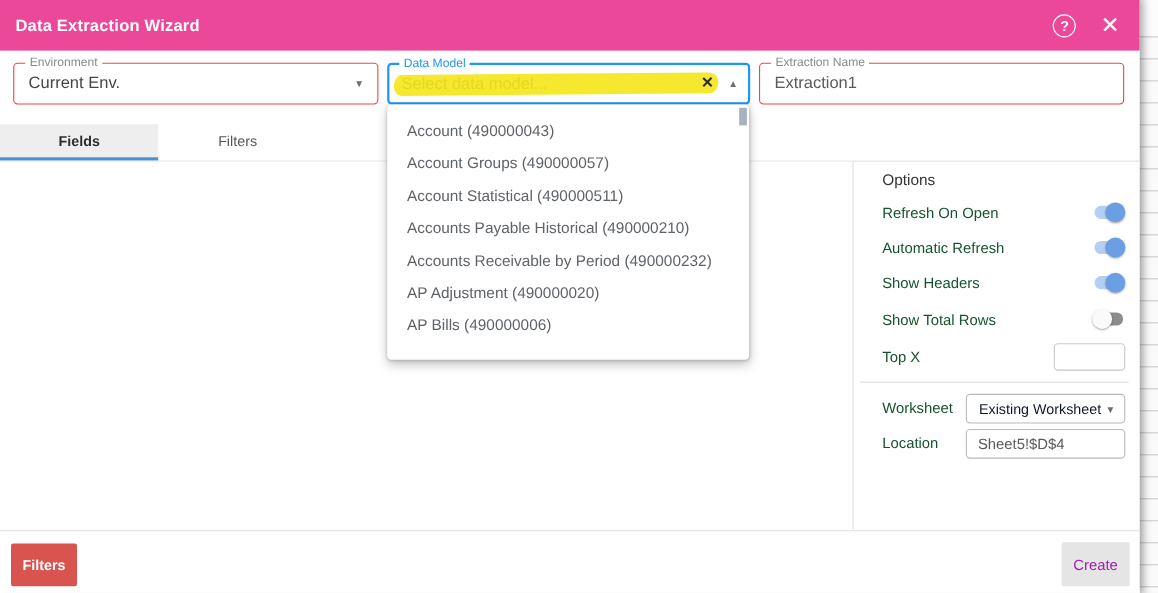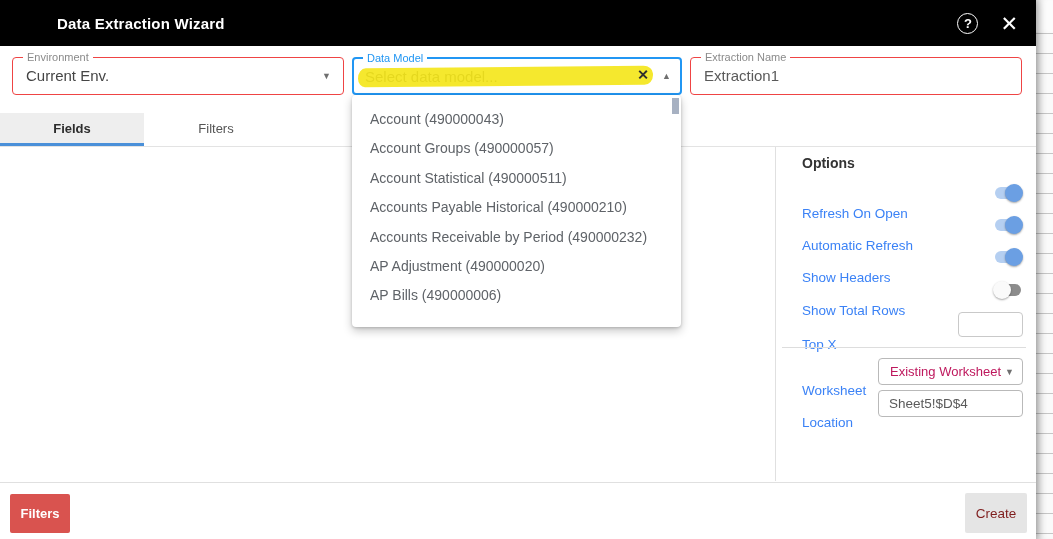--- a/index.html
+++ b/index.html
@@ -17,22 +17,22 @@
     background-color: #fafafa;
     box-shadow: inset 9px 0 9px -7px rgba(0,0,0,0.22);
   }
   .excel-strip .top-white { position: absolute; top: 0; left: 0; right: 0; height: 32px; background: #fcfcfc;
     box-shadow: inset 9px 0 9px -7px rgba(0,0,0,0.18); }
 
   
   .dialog { position: absolute; left: 0; top: 0; width: 1036px; height: 539px; background: #fff;
     box-shadow: 2px 0 8px rgba(0,0,0,0.25); }
 
-  .dlg-header { position: absolute; left: 0; top: 0; width: 100%; height: 46px; background: #000000;
-    display: flex; align-items: center; padding-left: 43px; }
+  .dlg-header { position: absolute; left: 0; top: 0; width: 100%; height: 46px; background: #ec4899;
+    display: flex; align-items: center; }
   .dlg-title { color: #fff; font-size: 15px; font-weight: 700; letter-spacing: 0.2px; padding-left: 14px; }
   .hdr-icons { margin-left: auto; display: flex; align-items: center; gap: 22px; padding-right: 18px; }
   .help-icon { width: 21px; height: 21px; border: 1.6px solid #fff; border-radius: 50%;
     color: #fff; font-size: 13px; font-weight: 700; display: flex; align-items: center; justify-content: center; cursor: pointer; }
   .close-icon { color: #fff; font-size: 21px; font-weight: 300; line-height: 21px; cursor: pointer; }
 
   
   .field { position: absolute; height: 38px; border: 1px solid #ef4444; border-radius: 4px; background: #fff; }
   .field-label { position: absolute; top: -7px; left: 10px; background: #fff; padding: 0 4px;
     font-size: 11px; color: #8a8a8a; line-height: 13px; white-space: nowrap; }
@@ -68,52 +68,52 @@
   
   .dropdown { position: absolute; left: 352px; top: 95px; width: 329px; height: 232px; background: #fff;
     border-radius: 4px; box-shadow: 0 1px 3px rgba(0,0,0,0.18), 0 4px 10px rgba(0,0,0,0.22);
     overflow: hidden; z-index: 30; padding-top: 10px; }
   .dd-item { height: 29.4px; line-height: 29.4px; padding-left: 18px; font-size: 14px; color: #5f6368;
     white-space: nowrap; cursor: pointer; }
   .dd-thumb { position: absolute; right: 2px; top: 3px; width: 7px; height: 16px; background: #a7b1c2; }
 
   
   .v-divider { position: absolute; left: 775px; top: 147px; width: 1px; height: 334px; background: #e0e0e0; }
-  .opt-heading { position: absolute; left: 802px; top: 155px; font-size: 14px; font-weight: 700; color: #333; }
-  .opt-row-label { position: absolute; left: 802px; font-size: 13.5px; color: #3b82f6; margin-top: 20px; }
+  .opt-heading { position: absolute; left: 802px; top: 155px; font-size: 14px; font-weight: 400; color: #333; }
+  .opt-row-label { position: absolute; left: 802px; font-size: 13.5px; color: #14532d; }
 
   .toggle { position: absolute; left: 993px; width: 30px; height: 18px; cursor: pointer; }
   .toggle .track { position: absolute; left: 2px; top: 3px; width: 26px; height: 12px; border-radius: 6px; }
   .toggle .thumb { position: absolute; top: 0; width: 18px; height: 18px; border-radius: 50%;
     box-shadow: 0 1px 2px rgba(0,0,0,0.35); }
   .toggle.on .track { background: #b5cff1; }
   .toggle.on .thumb { right: 0; background: #6b9fe3; }
   .toggle.off .track { background: #8c8c8c; }
   .toggle.off .thumb { left: 0; background: #fafafa; }
 
   .topx-input { position: absolute; left: 958px; top: 312px; width: 65px; height: 25px;
     border: 1px solid #c9c9c9; border-radius: 4px; outline: none; padding: 0 6px;
     font-family: "Liberation Sans", sans-serif; font-size: 13px; color: #555; }
   .opt-divider { position: absolute; left: 782px; top: 347px; width: 244px; height: 1px; background: #ddd; }
 
   .ws-select { position: absolute; left: 878px; top: 358px; width: 145px; height: 27px;
     border: 1px solid #b9b9b9; border-radius: 4px; background: #fff; cursor: pointer; }
-  .ws-select .field-value { font-size: 13px; line-height: 25px; padding-left: 11px; color: #be185d; }
+  .ws-select .field-value { font-size: 13px; line-height: 25px; padding-left: 11px; color: #0f172a; }
   .ws-select .caret { right: 8px; }
   .loc-input { position: absolute; left: 878px; top: 390px; width: 145px; height: 27px;
     border: 1px solid #b9b9b9; border-radius: 4px; outline: none; padding: 0 10px;
     font-family: "Liberation Sans", sans-serif; font-size: 13.5px; color: #5a5a5a; }
 
   
   .footer-divider { position: absolute; left: 0; top: 482px; width: 1036px; height: 1px; background: #e0e0e0; }
   .btn-cancel { position: absolute; left: 10px; top: 494px; width: 60px; height: 39px; background: #d9534f;
     color: #fff; font-family: "Liberation Sans", sans-serif; font-size: 13px; font-weight: 700;
     border: none; border-radius: 2px; cursor: pointer; }
   .btn-create { position: absolute; left: 965px; top: 493px; width: 62px; height: 40px; background: #e5e5e5;
-    color: #7f1d1d; font-family: "Liberation Sans", sans-serif; font-size: 13.5px;
+    color: #a21caf; font-family: "Liberation Sans", sans-serif; font-size: 13.5px;
     border: none; border-radius: 2px; cursor: default; }
 
   .fields-content { position: absolute; left: 0; top: 147px; width: 775px; height: 335px; background: #fff; }
 </style>
 </head>
 <body>
 
 <div class="stage">
 
   <div class="excel-strip">

